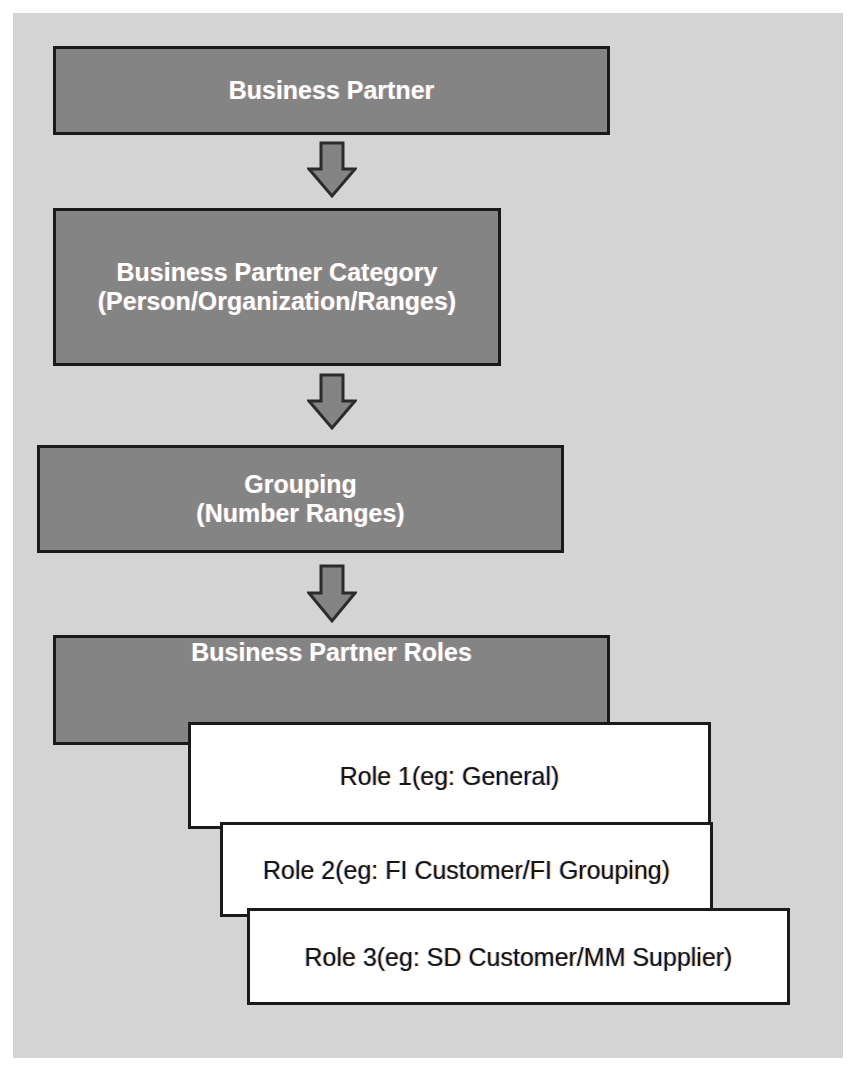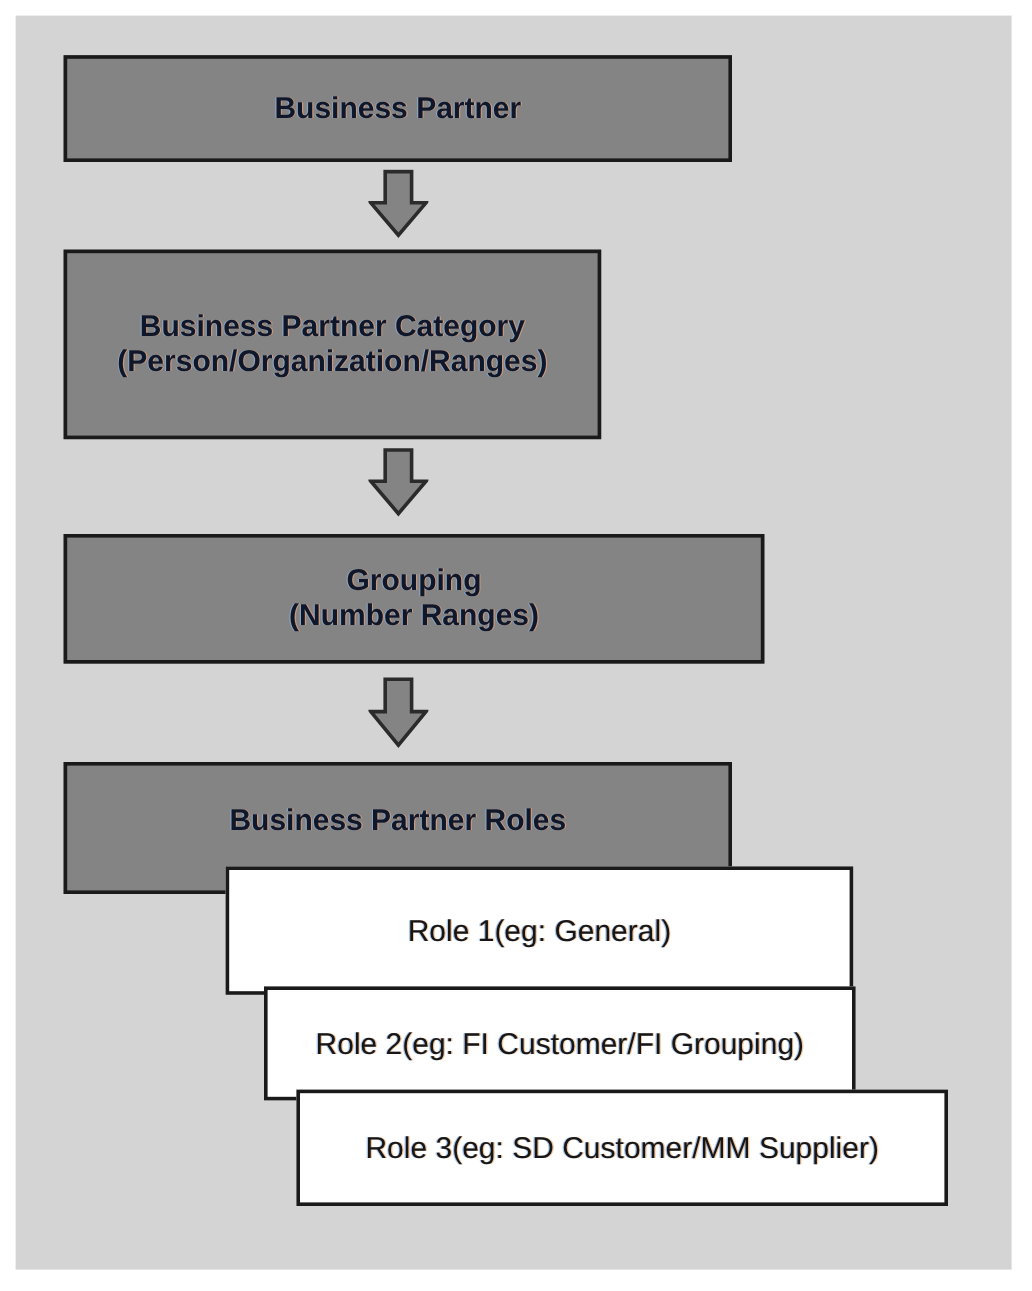--- a/index.html
+++ b/index.html
@@ -25,36 +25,36 @@
 
   .node-box {
     position: absolute;
     background: #848484;
     border: 3px solid #1a1a1a;
     box-sizing: border-box;
     display: flex;
     flex-direction: column;
     align-items: center;
     justify-content: center;
-    color: #0f172a;
+    color: #ffffff;
     font-weight: bold;
     font-size: 25px;
     line-height: 1.18;
     text-align: center;
     text-shadow: 1px 0 0 rgba(255,170,120,0.55), -1px 0 0 rgba(150,190,235,0.5);
   }
 
   .node-line { display: block; white-space: nowrap; }
 
   
   #node-business-partner   { left: 40px;  top: 33px;  width: 557px; height: 89px; }
   #node-bp-category        { left: 40px;  top: 195px; width: 448px; height: 158px; }
-  #node-grouping           { left: 40px;  top: 432px; width: 584px; height: 108px; }
+  #node-grouping           { left: 24px;  top: 432px; width: 527px; height: 108px; }
   #node-bp-roles           { left: 40px;  top: 622px; width: 557px; height: 110px;
-                             justify-content: flex-start; padding-top: 32px; }
+                             justify-content: flex-start; }
 
   
   .arrow-down {
     position: absolute;
     width: 50px;
     height: 58px;
   }
   #arrow-1 { left: 294px; top: 128px; }
   #arrow-2 { left: 294px; top: 360px; }
   #arrow-3 { left: 294px; top: 551px; height: 60px; }

